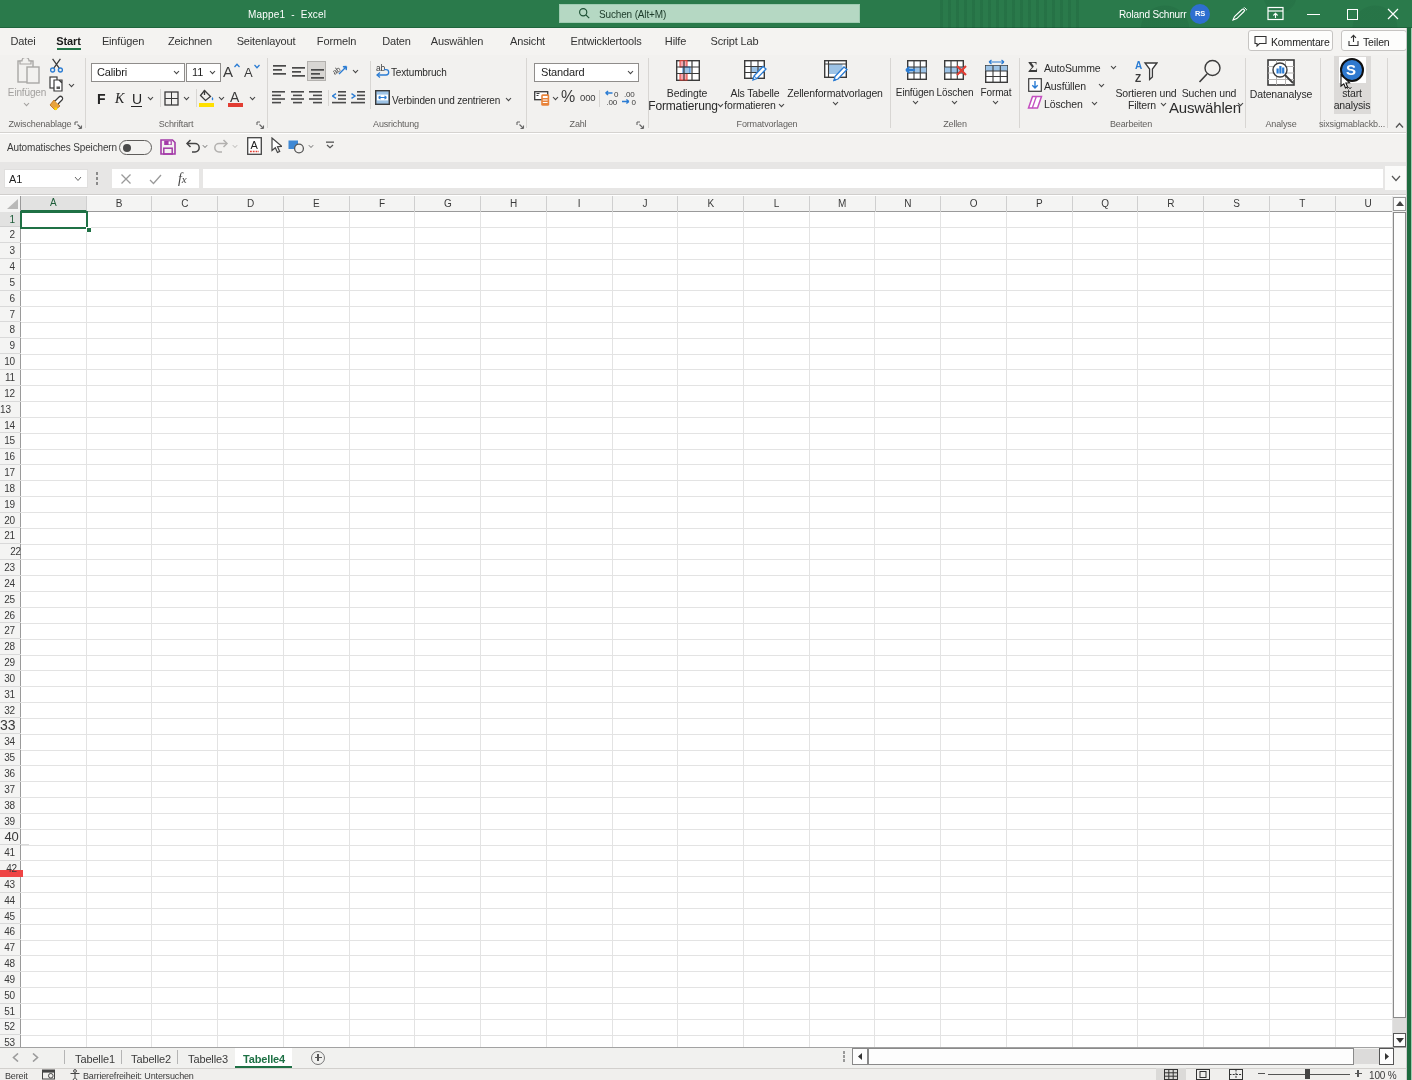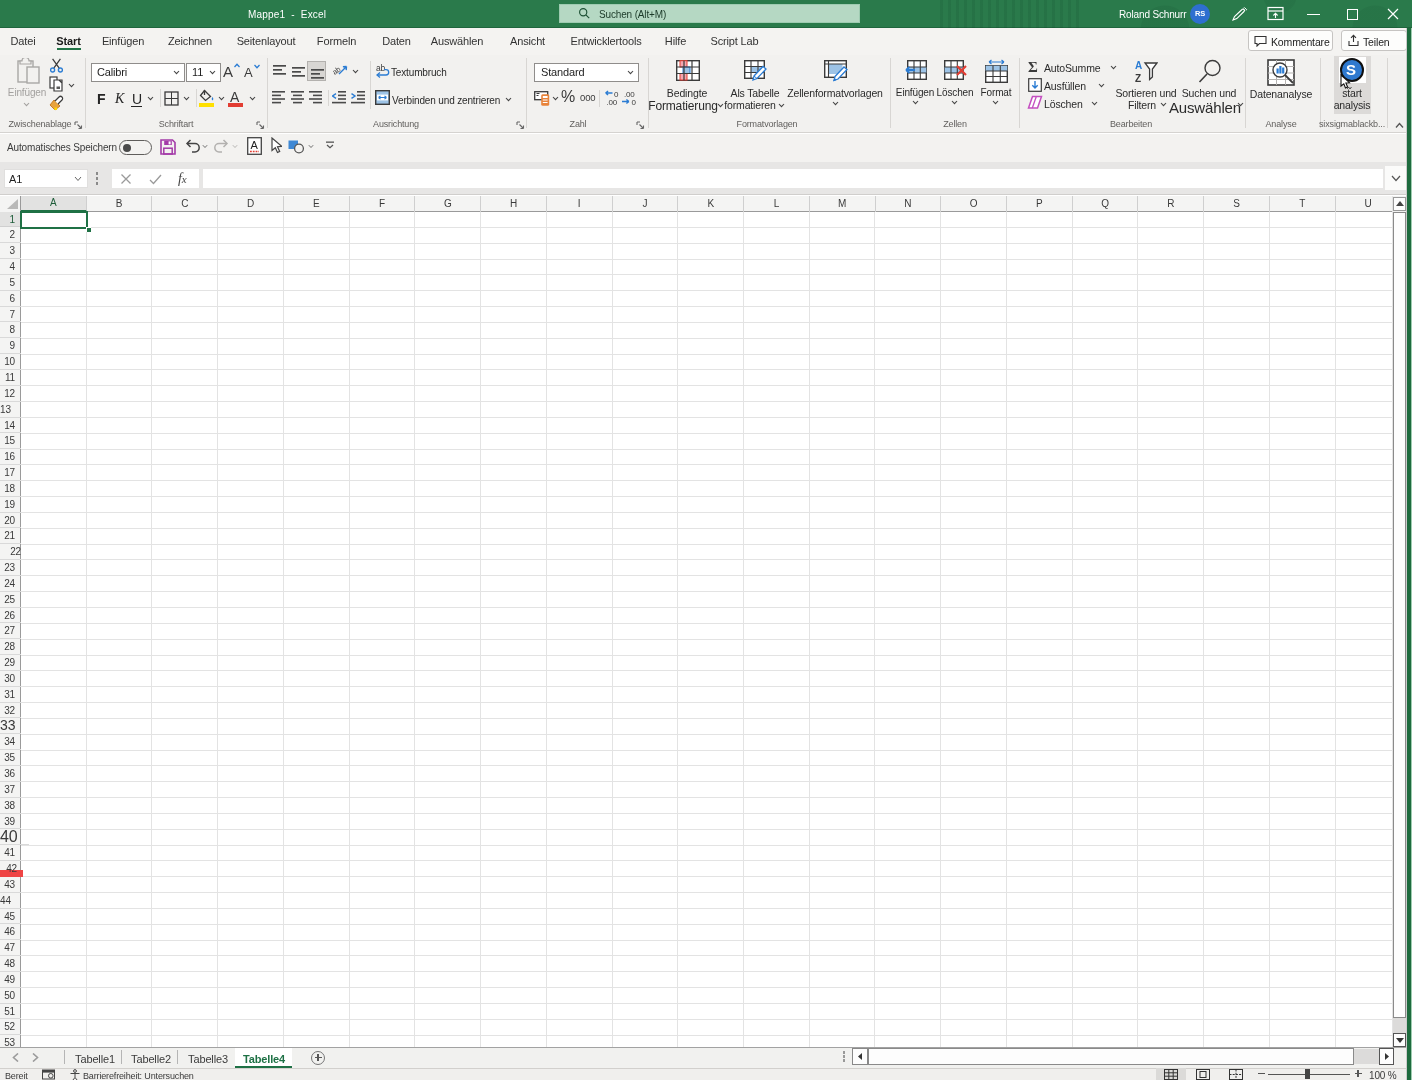--- a/index.html
+++ b/index.html
@@ -542,25 +542,25 @@
 <div class="a" style="left:0;top:670.96px;width:21px;height:15.84px;border-bottom:1px solid #d9d9d9;font-size:10px;color:#3a3a3a;text-align:right;padding-right:6px;line-height:15px">30</div>
 <div class="a" style="left:0;top:686.80px;width:21px;height:15.84px;border-bottom:1px solid #d9d9d9;font-size:10px;color:#3a3a3a;text-align:right;padding-right:6px;line-height:15px">31</div>
 <div class="a" style="left:0;top:702.64px;width:21px;height:15.84px;border-bottom:1px solid #d9d9d9;font-size:10px;color:#3a3a3a;text-align:right;padding-right:6px;line-height:15px">32</div>
 <div class="a" style="left:0;top:718.48px;width:21px;height:15.84px;border-bottom:1px solid #d9d9d9;font-size:14px;color:#3a3a3a;text-align:center;padding-right:12px;line-height:15px">33</div>
 <div class="a" style="left:0;top:734.32px;width:21px;height:15.84px;border-bottom:1px solid #d9d9d9;font-size:10px;color:#3a3a3a;text-align:right;padding-right:6px;line-height:15px">34</div>
 <div class="a" style="left:0;top:750.16px;width:21px;height:15.84px;border-bottom:1px solid #d9d9d9;font-size:10px;color:#3a3a3a;text-align:right;padding-right:6px;line-height:15px">35</div>
 <div class="a" style="left:0;top:766.00px;width:21px;height:15.84px;border-bottom:1px solid #d9d9d9;font-size:10px;color:#3a3a3a;text-align:right;padding-right:6px;line-height:15px">36</div>
 <div class="a" style="left:0;top:781.84px;width:21px;height:15.84px;border-bottom:1px solid #d9d9d9;font-size:10px;color:#3a3a3a;text-align:right;padding-right:6px;line-height:15px">37</div>
 <div class="a" style="left:0;top:797.68px;width:21px;height:15.84px;border-bottom:1px solid #d9d9d9;font-size:10px;color:#3a3a3a;text-align:right;padding-right:6px;line-height:15px">38</div>
 <div class="a" style="left:0;top:813.52px;width:21px;height:15.84px;border-bottom:1px solid #d9d9d9;font-size:10px;color:#3a3a3a;text-align:right;padding-right:6px;line-height:15px">39</div>
-<div class="a" style="left:0;top:829.36px;width:29px;height:15.84px;border-bottom:1px solid #d9d9d9;font-size:16px;color:#3a3a3a;text-align:left;padding-right:6px;line-height:15px">40</div>
+<div class="a" style="left:0;top:829.36px;width:29px;height:15.84px;border-bottom:1px solid #d9d9d9;font-size:13px;color:#3a3a3a;text-align:center;padding-right:6px;line-height:15px">40</div>
 <div class="a" style="left:0;top:845.20px;width:21px;height:15.84px;border-bottom:1px solid #d9d9d9;font-size:10px;color:#3a3a3a;text-align:right;padding-right:6px;line-height:15px">41</div>
 <div class="a" style="left:0;top:861.04px;width:23px;height:15.84px;border-bottom:7px solid #ef4444;font-size:10px;color:#3a3a3a;text-align:right;padding-right:6px;line-height:15px">42</div>
 <div class="a" style="left:0;top:876.88px;width:21px;height:15.84px;border-bottom:1px solid #d9d9d9;font-size:10px;color:#3a3a3a;text-align:right;padding-right:6px;line-height:15px">43</div>
-<div class="a" style="left:0;top:892.72px;width:21px;height:15.84px;border-bottom:1px solid #d9d9d9;font-size:10px;color:#3a3a3a;text-align:left;padding-right:6px;line-height:15px">44</div>
+<div class="a" style="left:0;top:892.72px;width:21px;height:15.84px;border-bottom:1px solid #d9d9d9;font-size:10px;color:#3a3a3a;text-align:right;padding-right:6px;line-height:15px">44</div>
 <div class="a" style="left:0;top:908.56px;width:21px;height:15.84px;border-bottom:1px solid #d9d9d9;font-size:10px;color:#3a3a3a;text-align:right;padding-right:6px;line-height:15px">45</div>
 <div class="a" style="left:0;top:924.40px;width:21px;height:15.84px;border-bottom:1px solid #d9d9d9;font-size:10px;color:#3a3a3a;text-align:right;padding-right:6px;line-height:15px">46</div>
 <div class="a" style="left:0;top:940.24px;width:21px;height:15.84px;border-bottom:1px solid #d9d9d9;font-size:10px;color:#3a3a3a;text-align:right;padding-right:6px;line-height:15px">47</div>
 <div class="a" style="left:0;top:956.08px;width:21px;height:15.84px;border-bottom:1px solid #d9d9d9;font-size:10px;color:#3a3a3a;text-align:right;padding-right:6px;line-height:15px">48</div>
 <div class="a" style="left:0;top:971.92px;width:21px;height:15.84px;border-bottom:1px solid #d9d9d9;font-size:10px;color:#3a3a3a;text-align:right;padding-right:6px;line-height:15px">49</div>
 <div class="a" style="left:0;top:987.76px;width:21px;height:15.84px;border-bottom:1px solid #d9d9d9;font-size:10px;color:#3a3a3a;text-align:right;padding-right:6px;line-height:15px">50</div>
 <div class="a" style="left:0;top:1003.60px;width:21px;height:15.84px;border-bottom:1px solid #d9d9d9;font-size:10px;color:#3a3a3a;text-align:right;padding-right:6px;line-height:15px">51</div>
 <div class="a" style="left:0;top:1019.44px;width:21px;height:15.84px;border-bottom:1px solid #d9d9d9;font-size:10px;color:#3a3a3a;text-align:right;padding-right:6px;line-height:15px">52</div>
 <div class="a" style="left:0;top:1035.28px;width:21px;height:15.84px;border-bottom:1px solid #d9d9d9;font-size:10px;color:#3a3a3a;text-align:right;padding-right:6px;line-height:15px">53</div>
 

